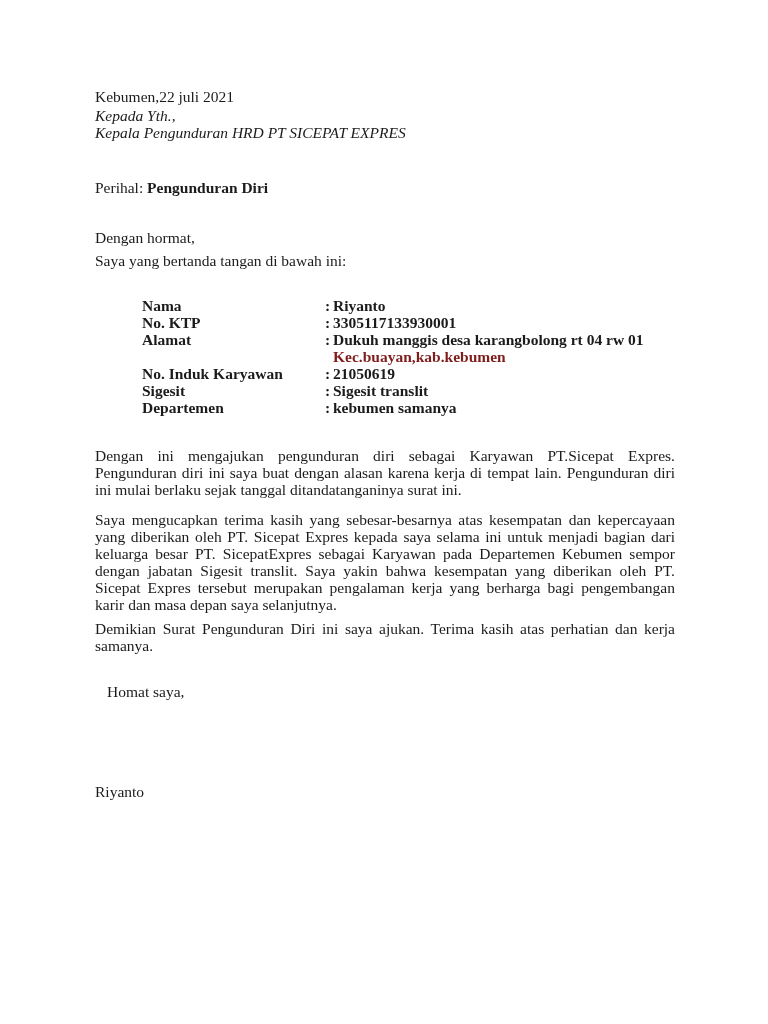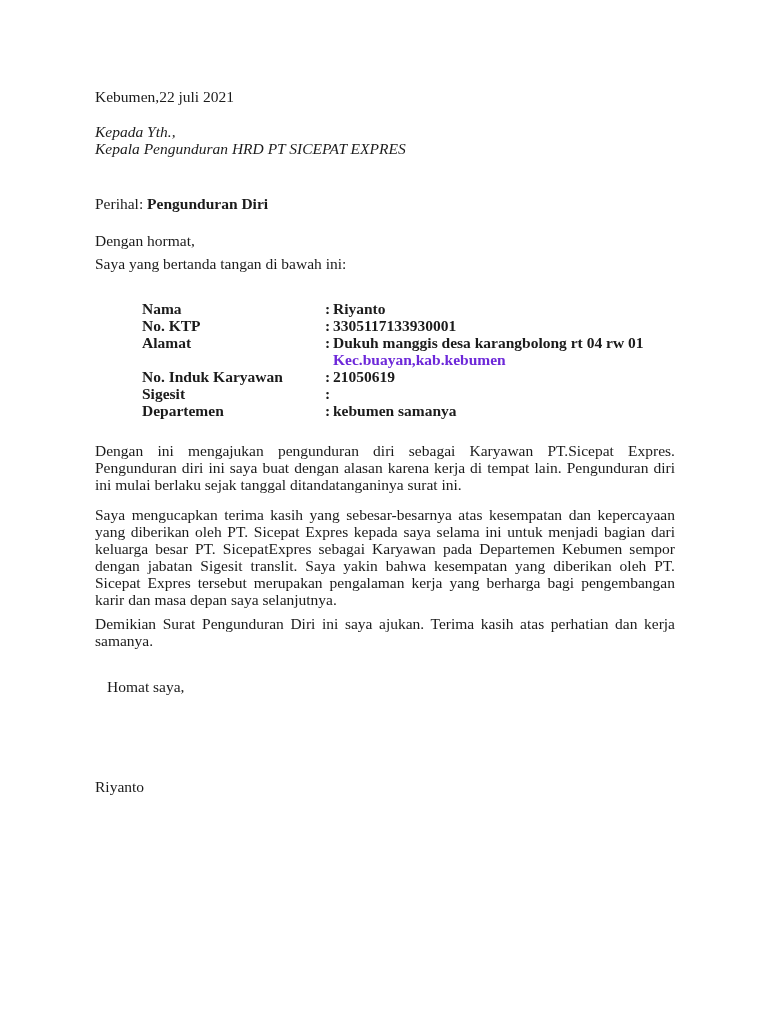--- a/index.html
+++ b/index.html
@@ -16,31 +16,31 @@
     height: 1024px;
     background: #ffffff;
     padding: 88px 93px 0 95px; 
     font-size: 15.5px;
     line-height: 17px;
   }
   .date-line {
     white-space: nowrap;
   }
   .recipient {
-    margin-top: 18px;
+    margin-top: 2px;
     font-style: italic;
   }
   .subject {
     margin-top: 38px;
   }
   .subject .subject-value {
     font-weight: bold;
   }
   .salutation {
-    margin-top: 20px;
+    margin-top: 33px;
   }
   .intro {
     margin-top: 6px;
   }
   .details {
     margin-top: 28px;
     margin-left: 47px; 
   }
   .drow {
     display: flex;
@@ -52,24 +52,24 @@
     flex: 0 0 183px;
   }
   .dsep {
     width: 8px;
     flex: 0 0 8px;
   }
   .dval {
     flex: 1;
   }
   .muted {
-    color: #6d28d9;
+    color: #7f1d1d;
   }
   .body-paragraphs {
-    margin-top: 23px;
+    margin-top: 31px;
   }
   .para {
     text-align: justify;
     text-align-last: left;
   }
   .para + .para {
     margin-top: 13px;
   }
   .para:nth-child(3) {
     margin-top: 7px;
@@ -128,20 +128,21 @@
 
     <div class="drow">
       <div class="dlbl">No. Induk Karyawan</div>
       <div class="dsep">:</div>
       <div class="dval">21050619</div>
     </div>
 
     <div class="drow">
       <div class="dlbl">Sigesit</div>
       <div class="dsep">:</div>
+      <div class="dval">Sigesit translit</div>
     </div>
 
     <div class="drow">
       <div class="dlbl">Departemen</div>
       <div class="dsep">:</div>
       <div class="dval">kebumen samanya</div>
     </div>
 
   </div>
 

